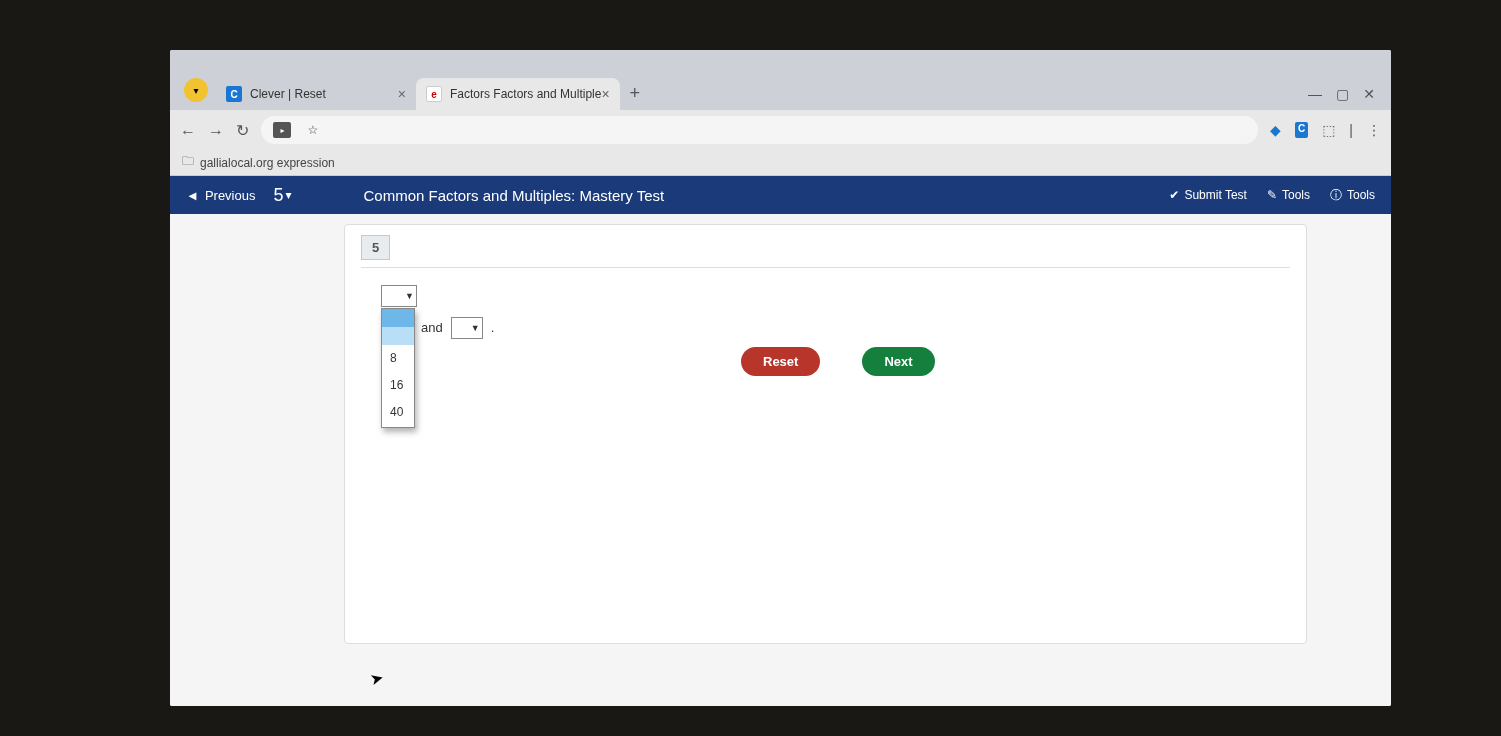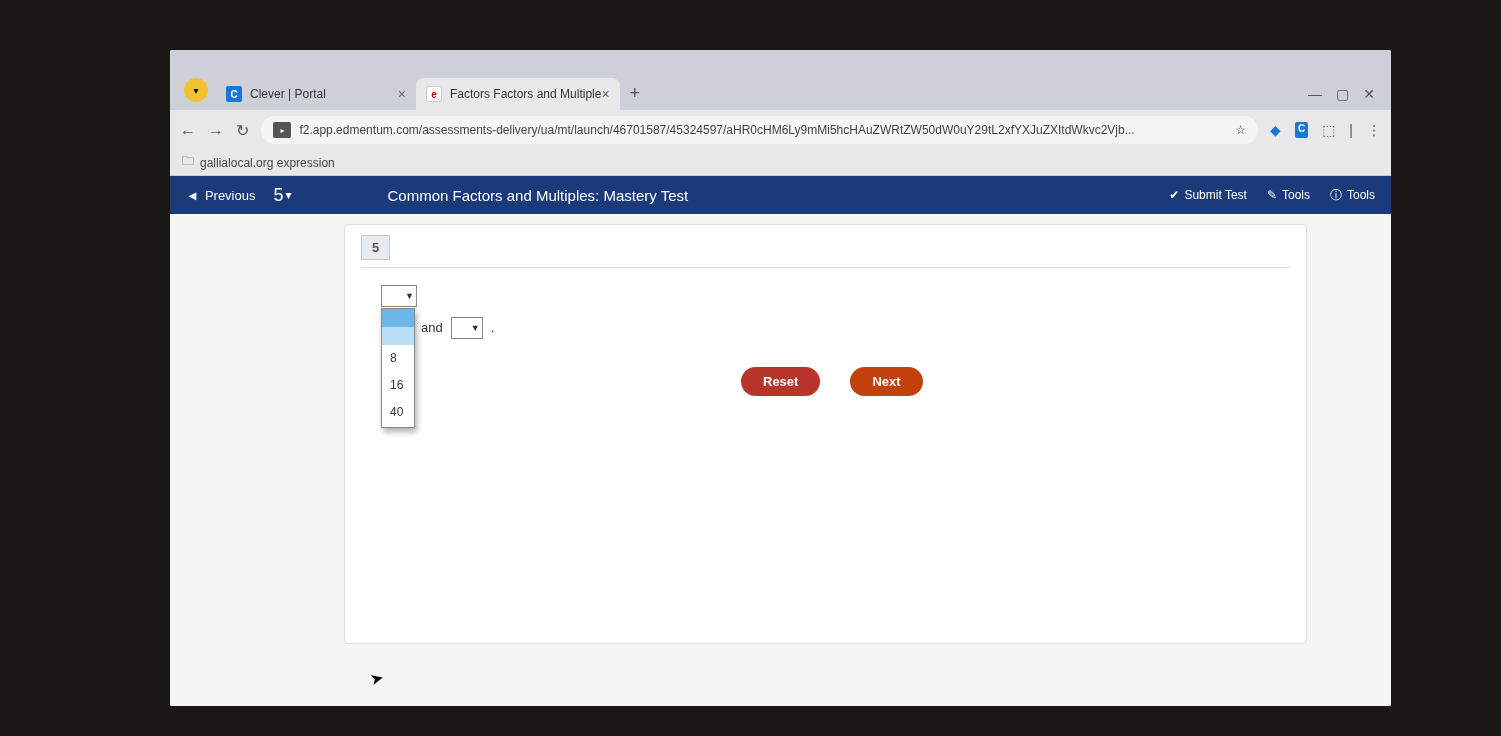--- a/index.html
+++ b/index.html
@@ -32,21 +32,21 @@
   
   .bookmarks-bar { background: #e8e8e8; height: 26px; border-bottom: 1px solid #ccc; display: flex; align-items: center; padding: 0 12px; font-size: 12px; color: #444; }
   .bookmark-folder { display: flex; align-items: center; gap: 6px; cursor: pointer; }
   .folder-icon { font-size: 12px; }
   
   
   .app-header { background: #1a3a7a; height: 38px; display: flex; align-items: center; padding: 0 16px; color: #fff; font-size: 13px; }
   .hdr-left { display: flex; align-items: center; gap: 18px; }
   .hdr-prev { display: flex; align-items: center; gap: 6px; cursor: pointer; }
   .hdr-qnum { font-size: 18px; font-weight: 500; display: flex; align-items: center; gap: 2px; cursor: pointer; }
-  .hdr-title { margin-left: 96px; font-size: 15px; font-weight: 500; }
+  .hdr-title { margin-left: 72px; font-size: 15px; font-weight: 500; }
   .hdr-right { margin-left: auto; display: flex; gap: 20px; font-size: 12px; }
   .hdr-right-item { display: flex; align-items: center; gap: 5px; cursor: pointer; }
   
   
   .content-wrap { background: #f5f5f5; padding: 10px 14px; height: calc(100% - 164px); }
   .question-card { background: #fff; margin-left: 160px; margin-right: 70px; border: 1px solid #ddd; border-radius: 4px; min-height: 420px; position: relative; }
   .q-number { position: absolute; top: 10px; left: 16px; background: #e8ecef; border: 1px solid #c5c9cc; padding: 4px 10px; font-size: 13px; font-weight: bold; color: #555; }
   .q-divider { position: absolute; top: 42px; left: 16px; right: 16px; border-top: 1px solid #ddd; }
   .q-body { padding: 60px 36px 20px 36px; font-size: 13px; color: #333; line-height: 1.6; }
   .q-instruction { margin-bottom: 12px; }
@@ -56,40 +56,40 @@
   .dd-arrow { font-size: 9px; padding-left: 4px; }
   
   
   .dd-popup { position: absolute; top: 22px; left: -1px; background: #fff; border: 1px solid #888; min-width: 34px; box-shadow: 2px 4px 6px rgba(0,0,0,0.3); z-index: 10; }
   .dd-popup .opt { padding: 4px 8px; font-size: 12px; color: #333; cursor: pointer; text-align: left; }
   .dd-popup .opt.blank { background: #6db8e8; height: 18px; }
   .dd-popup .opt.sel { background: #b8dff5; height: 18px; }
   
   .line2 { margin-top: 10px; display: flex; align-items: center; gap: 8px; }
   
-  .btn-row { display: flex; gap: 30px; margin-top: 28px; margin-left: 360px; }
+  .btn-row { display: flex; gap: 42px; margin-top: 8px; margin-left: 360px; }
   .btn { border: none; border-radius: 16px; padding: 7px 22px; font-size: 13px; font-weight: bold; color: #fff; cursor: pointer; }
   .btn-reset { background: #b8352c; }
-  .btn-next { background: #c2410c; }
+  .btn-next { background: #15803d; }
   
   .cursor { position: absolute; left: 200px; bottom: 18px; font-size: 16px; color: #000; transform: rotate(-15deg); }
 </style>
 </head>
 <body>
 
 <div class="laptop-bezel"></div>
 <div class="screen">
 
   <div class="browser-top">
     <div class="tab-dropdown">
       <span>▾</span>
     </div>
     <div class="tab inactive">
       <span class="tab-favicon clever">C</span>
-      <span>Clever | Portal</span>
+      <span>Clever | Reset</span>
       <span class="tab-close">×</span>
     </div>
     <div class="tab active">
       <span class="tab-favicon edm">e</span>
       <span>Factors Factors and Multiple</span>
       <span class="tab-close">×</span>
     </div>
     <div class="new-tab">+</div>
     <div class="window-controls">
       <span>—</span>
@@ -97,21 +97,20 @@
       <span>✕</span>
     </div>
   </div>
 
   <div class="addr-bar">
     <span class="nav-icon">←</span>
     <span class="nav-icon">→</span>
     <span class="nav-icon">↻</span>
     <div class="url-box">
       <span class="url-site-icon">▸</span>
-      <span class="url-text">f2.app.edmentum.com/assessments-delivery/ua/mt/launch/46701587/45324597/aHR0cHM6Ly9mMi5hcHAuZWRtZW50dW0uY29tL2xfYXJuZXItdWkvc2Vjb...</span>
       <span style="margin-left:8px;">☆</span>
     </div>
     <div class="addr-icons">
       <span style="color:#1976d2;">◆</span>
       <span style="background:#1976d2;color:#fff;padding:1px 3px;border-radius:2px;font-size:10px;font-weight:bold;">C</span>
       <span>⬚</span>
       <span>|</span>
       <span>⋮</span>
     </div>
   </div>

